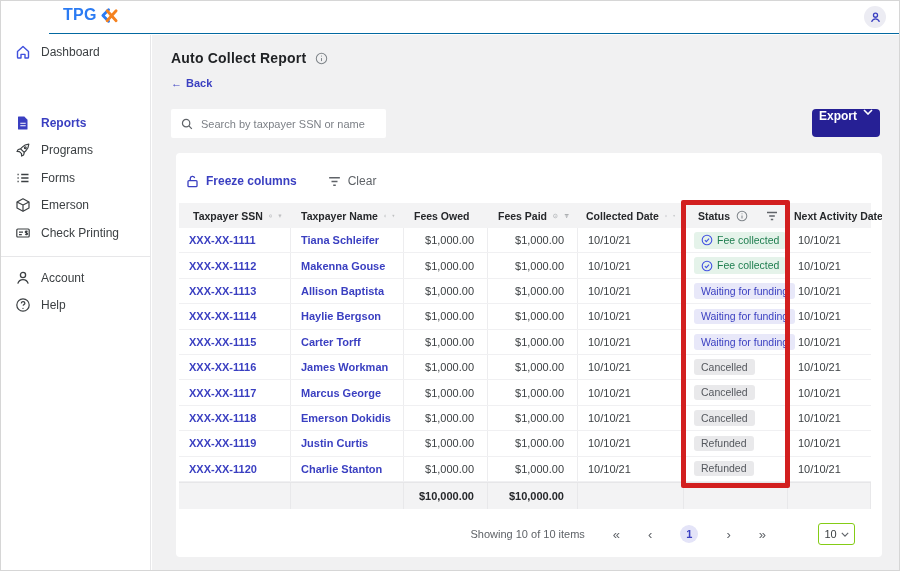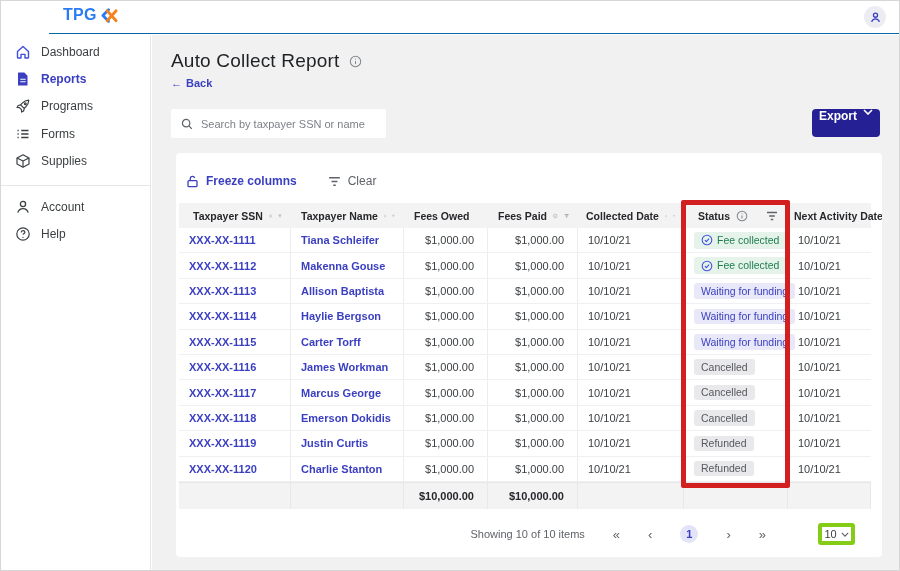--- a/index.html
+++ b/index.html
@@ -15,28 +15,28 @@
   .avatar { position:absolute; right:13px; top:5px; width:22px; height:22px; border-radius:50%;
             background:#ececf3; display:flex; align-items:center; justify-content:center; color:#3a3fc1; cursor:pointer; }
 
   
   .sidebar { position:absolute; top:34px; left:0; bottom:0; width:150px; background:#fff;
              border-right:1px solid #e7e7e9; padding-top:3px; z-index:5; }
   .side-item { display:flex; align-items:center; gap:10px; height:27.4px; padding-left:14px;
                font-size:12px; color:#3c4043; cursor:pointer; }
   .side-item .ic { width:16px; height:16px; display:flex; color:#3c4043; }
   .side-item.icon-blue .ic { color:#4050dd; }
-  .side-item.active { color:#3a3fc1; font-weight:700; }
+  .side-item.active { color:#3a3fc1; font-weight:700;margin-top:44px; }
   .side-item.active .ic { color:#3a3fc1; }
   .side-divider { height:1px; background:#e7e7e9; margin:10px 0 7px 0; }
 
   
   .main { position:absolute; left:151px; top:34px; right:0; bottom:0; background:#f1f1f2; }
   .page-head { position:absolute; left:19px; top:15px; display:flex; align-items:center; gap:9px; }
-  .page-title { font-size:19px; font-weight:400; color:#1f2124; letter-spacing:.2px; }
+  .page-title { font-size:14px; font-weight:700; color:#1f2124; letter-spacing:.2px; }
   .info-ic { width:13px; height:13px; color:#80868b; display:inline-flex; cursor:pointer; }
   .back-link { position:absolute; left:19px; top:42px; font-size:11px; font-weight:700; color:#3a3fc1;
                display:flex; align-items:center; gap:4px; cursor:pointer; }
   .search-box { position:absolute; left:19px; top:74px; width:215px; height:29px; background:#fff;
                 border-radius:2px; display:flex; align-items:center; padding:0 9px; gap:7px; }
   .search-box .ic { width:14px; height:14px; color:#5f6368; }
   .search-box input { border:none; outline:none; flex:1; font-size:11px; color:#3c4043;
                       font-family:"Liberation Sans", sans-serif; background:transparent; }
   .search-box input::placeholder { color:#7d8187; }
   .export-btn { position:absolute; right:19px; top:74px; height:28px; width:68px; background:#262095;
@@ -86,21 +86,21 @@
 
   .totals { display:flex; height:27px; background:#f3f3f4; border-top:1px solid #e6e6e8; }
   .totals .td { font-weight:700; color:#26282b; border-right:1px solid #e8e8ea; background:transparent; }
 
   
   .pagination { position:absolute; right:27px; bottom:12px; display:flex; align-items:center;
                 gap:28px; font-size:11px; color:#5f6368; }
   .pg-arrow { font-size:13px; color:#5f6368; cursor:pointer; line-height:1; }
   .pg-current { width:18px; height:18px; border-radius:50%; background:#e4e4f8; color:#3a3fc1;
                 font-weight:700; display:flex; align-items:center; justify-content:center; cursor:pointer; }
-  .page-size { margin-left:24px; width:37px; height:22px; border:4px solid #84cc16; border-radius:3px;
+  .page-size { margin-left:24px; width:37px; height:22px; border:1px solid #84cc16; border-radius:3px;
                display:flex; align-items:center; justify-content:center; gap:4px; color:#3c4043;
                background:#fff; cursor:pointer; font-size:11px; }
   .page-size .ic { width:8px; height:5px; color:#5f6368; display:inline-flex; }
 
   
   .highlight-rect { position:absolute; left:529px; top:165px; width:109px; height:288px;
                     border:5px solid #d21f1f; border-radius:2px; z-index:10; pointer-events:none; }
 
   svg { display:block; width:100%; height:100%; }
 </style>
@@ -165,21 +165,31 @@
       </span>
       <span>Forms</span>
     </div>
     <div class="side-item">
       <span class="ic">
         <svg viewBox="0 0 16 16" fill="none" stroke="currentColor" stroke-width="1.2" stroke-linejoin="round">
             <path d="M8 1.8 14 5v6L8 14.2 2 11V5z"></path>
             <path d="M2 5l6 3 6-3M8 8v6.2"></path>
           </svg>
       </span>
-      <span>Supplies</span>
+      <span>Emerson</span>
+    </div>
+    <div class="side-item">
+      <span class="ic">
+        <svg viewBox="0 0 16 16" fill="none" stroke="currentColor" stroke-width="1.2">
+            <rect x="1.8" y="4" width="12.4" height="8" rx="1"></rect>
+            <path d="M4 7.2h4M4 9.6h2.8"></path>
+            <path d="M11.4 5.8v4.4M10.2 9.3c.5.5 2 .4 2.3-.3.3-.7-.6-1-1.1-1.1-.5-.1-1.4-.4-1.1-1.1.3-.7 1.8-.8 2.3-.3"></path>
+          </svg>
+      </span>
+      <span>Check Printing</span>
     </div>
     <div class="side-divider"></div>
     <div class="side-item">
       <span class="ic">
         <svg viewBox="0 0 16 16" fill="none" stroke="currentColor" stroke-width="1.3">
             <circle cx="8" cy="5" r="2.6"></circle>
             <path d="M2.8 13.6c.8-2.6 2.8-4 5.2-4s4.4 1.4 5.2 4"></path>
           </svg>
       </span>
       <span>Account</span>

